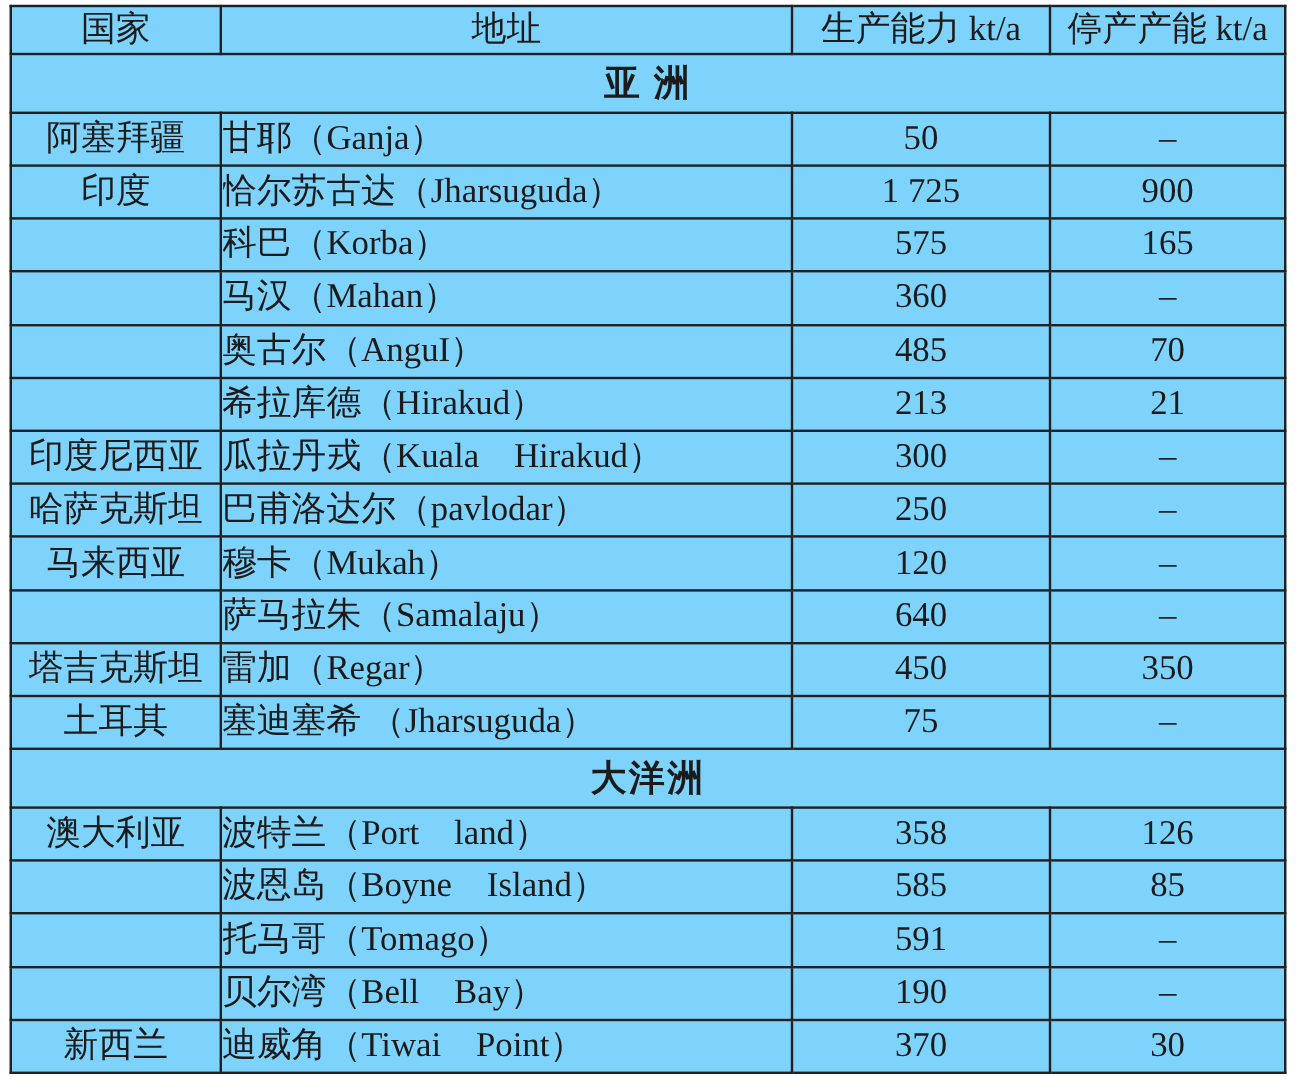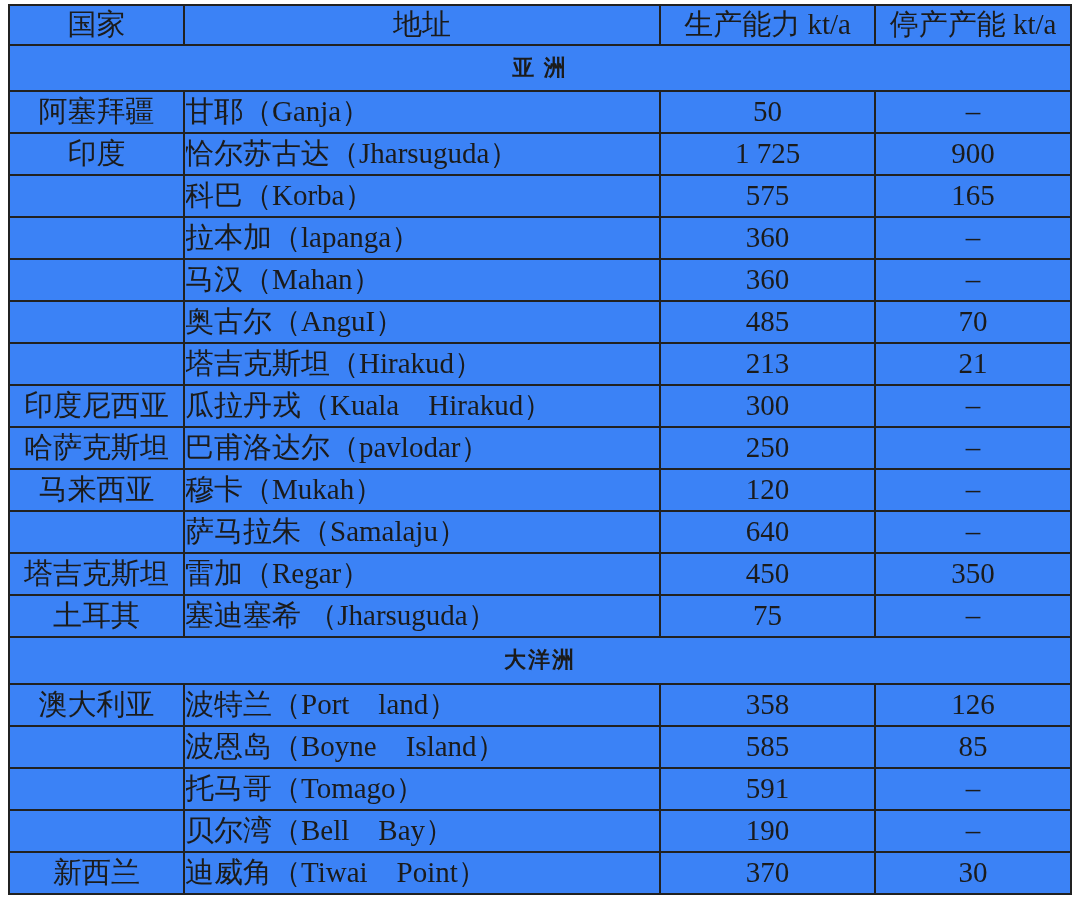--- a/index.html
+++ b/index.html
@@ -17,41 +17,41 @@
   table.cap-table {
     position: absolute;
     left: 8px;
     top: 4px;
     width: 1062px;
     height: 891px;
     border-collapse: collapse;
     table-layout: fixed;
     font-family: "Liberation Serif", "DejaVu Serif", serif;
     color: #1b1b1b;
-    background: #3b82f6;
+    background: #7dd3fc;
   }
   .cap-table th,
   .cap-table td {
     border: 2px solid #212121;
     font-size: 29px;
     font-weight: normal;
     line-height: 1.1;
     padding: 0;
     overflow: hidden;
     white-space: pre-wrap;
   }
   .cap-table thead th {
     height: 38px;
     text-align: center;
   }
   .section-row td {
     height: 42px;
     text-align: center;
     font-weight: bold;
-    font-size: 22px;
+    font-size: 30px;
     letter-spacing: 2px;
   }
   .data-row {
     height: 40px;
   }
   .cell-country {
     text-align: center;
   }
   .cell-address {
     text-align: left;
@@ -99,39 +99,33 @@
           <td class="cell-num">900</td>
         </tr>
         <tr class="data-row">
           <td class="cell-country"></td>
           <td class="cell-address">科巴（Korba）</td>
           <td class="cell-num">575</td>
           <td class="cell-num">165</td>
         </tr>
         <tr class="data-row">
           <td class="cell-country"></td>
-          <td class="cell-address">拉本加（lapanga）</td>
-          <td class="cell-num">360</td>
-          <td class="cell-num">–</td>
-        </tr>
-        <tr class="data-row">
-          <td class="cell-country"></td>
           <td class="cell-address">马汉（Mahan）</td>
           <td class="cell-num">360</td>
           <td class="cell-num">–</td>
         </tr>
         <tr class="data-row">
           <td class="cell-country"></td>
           <td class="cell-address">奥古尔（AnguI）</td>
           <td class="cell-num">485</td>
           <td class="cell-num">70</td>
         </tr>
         <tr class="data-row">
           <td class="cell-country"></td>
-          <td class="cell-address">塔吉克斯坦（Hirakud）</td>
+          <td class="cell-address">希拉库德（Hirakud）</td>
           <td class="cell-num">213</td>
           <td class="cell-num">21</td>
         </tr>
         <tr class="data-row">
           <td class="cell-country">印度尼西亚</td>
           <td class="cell-address">瓜拉丹戎（Kuala　Hirakud）</td>
           <td class="cell-num">300</td>
           <td class="cell-num">–</td>
         </tr>
         <tr class="data-row">

